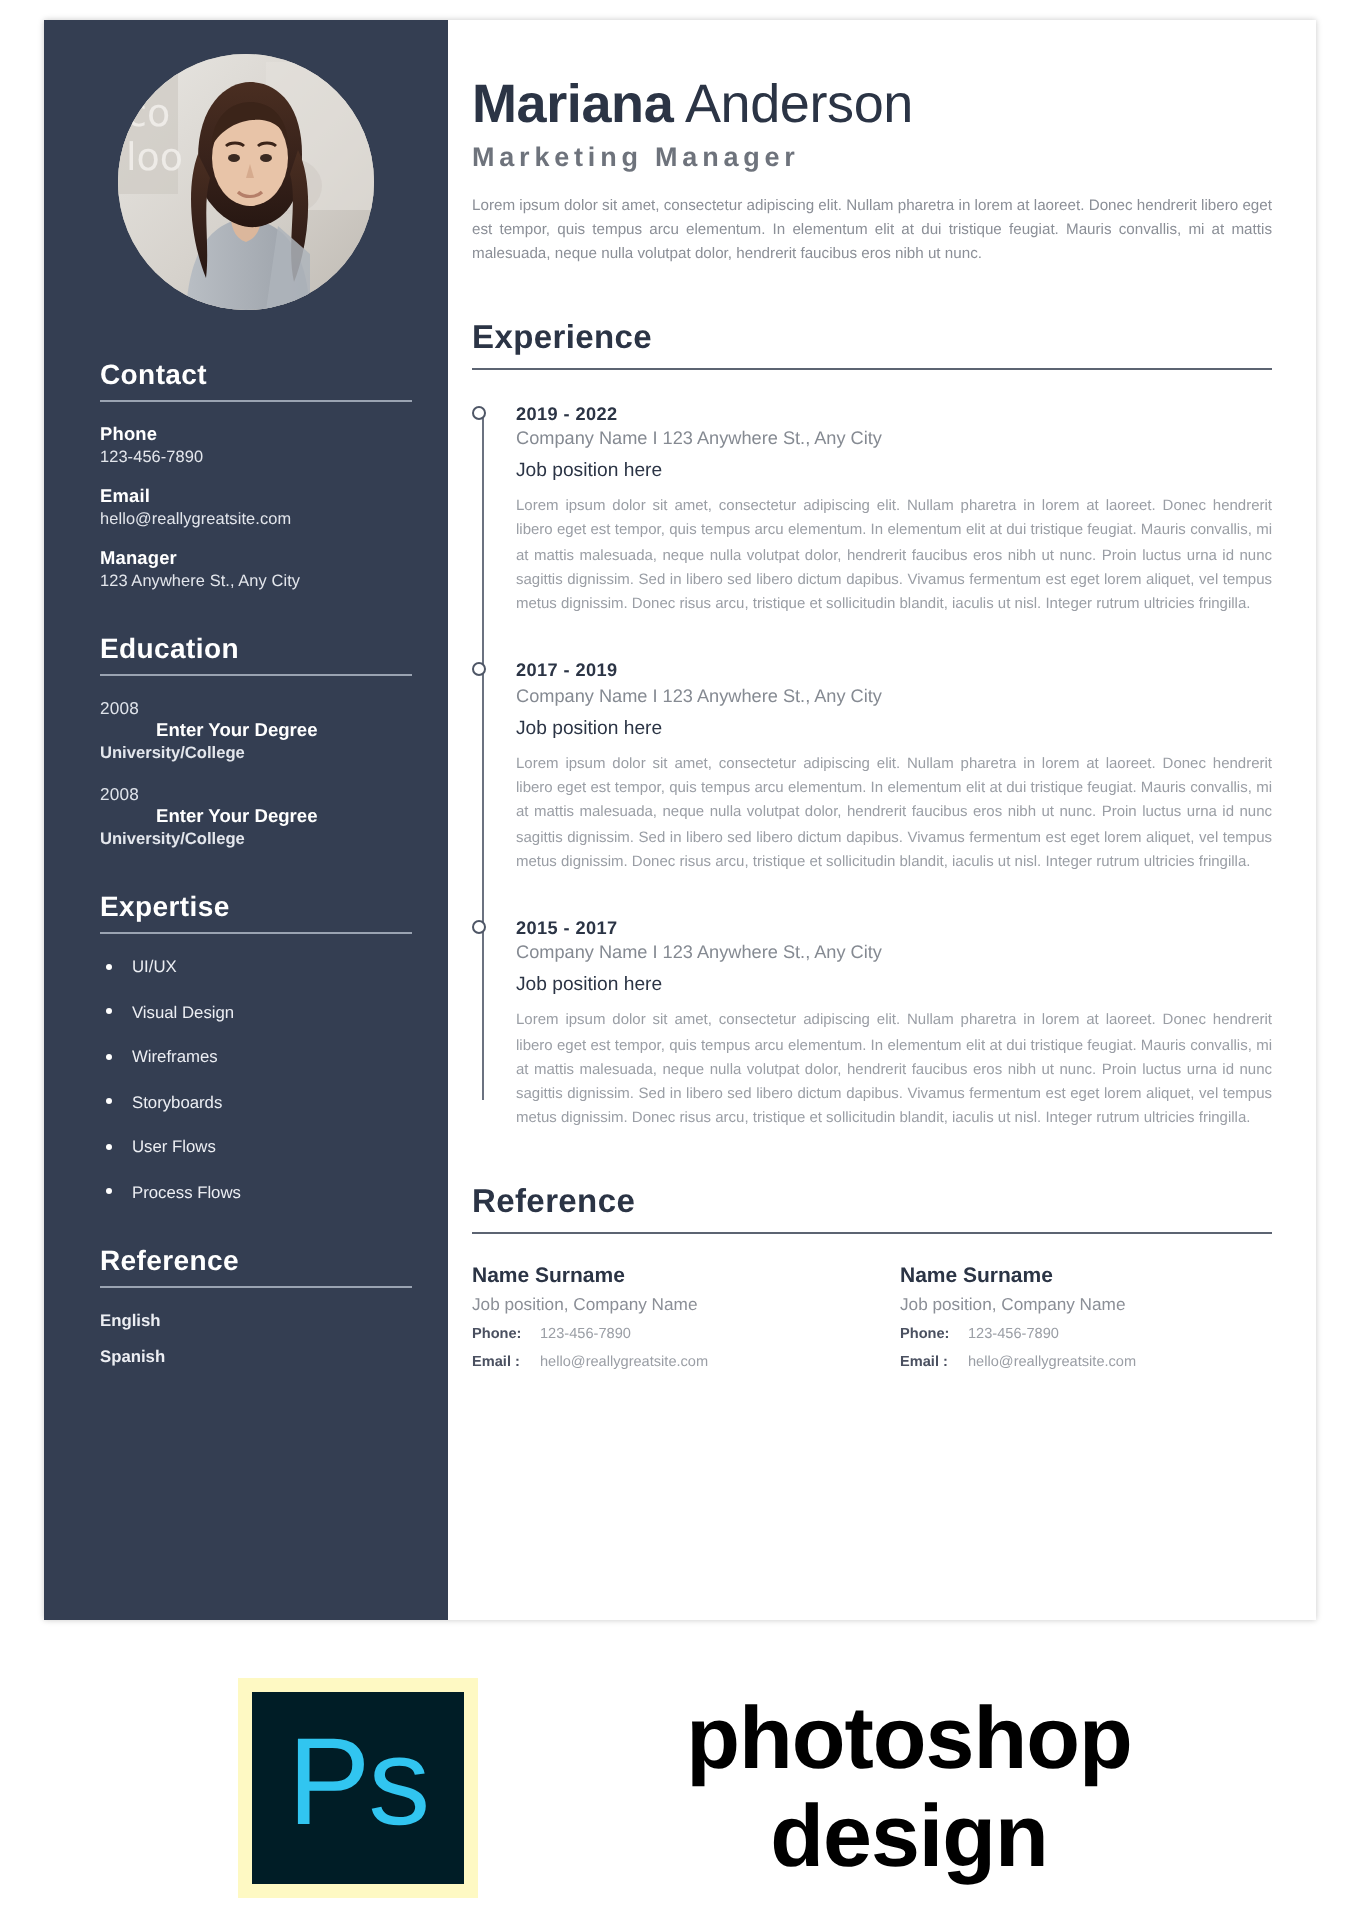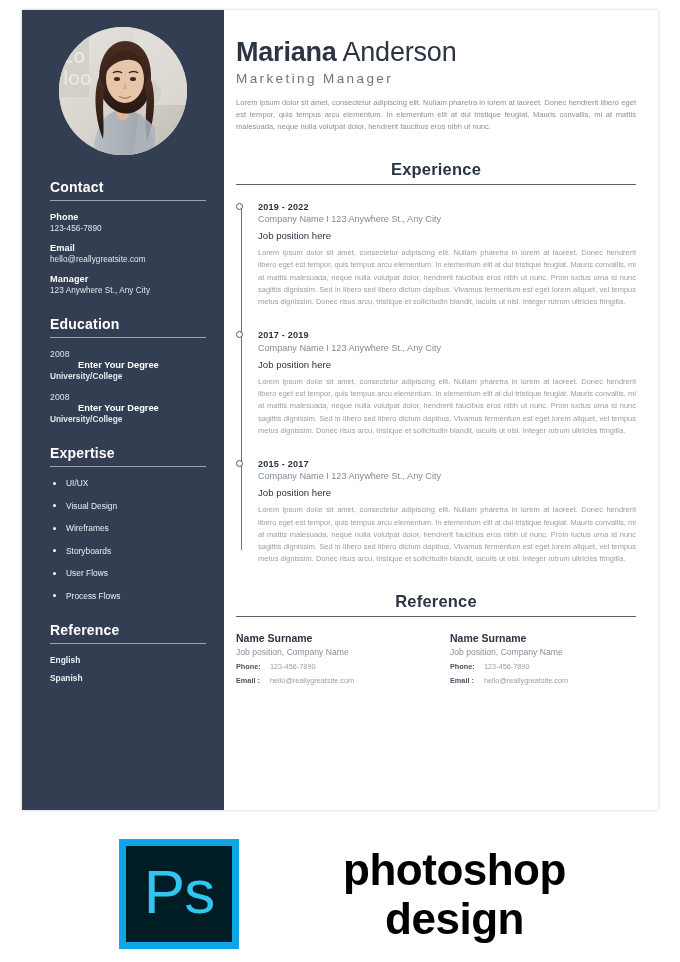--- a/index.html
+++ b/index.html
@@ -129,37 +129,36 @@
     line-height: 1.1;
     font-weight: normal;
     margin: 8px 0 0 0;
   }
   .name b { font-weight: bold; }
   .role {
     font-size: 13.5px;
     color: #6e737c;
     letter-spacing: 2.4px;
     margin-top: 3px;
-    font-weight: normal;
+    font-weight: bold;
   }
   .intro {
     font-size: 7.6px;
     line-height: 1.62;
     color: #8b8f97;
     margin-top: 11px;
     text-align: justify;
   }
 
   .main-h {
     font-size: 16.5px;
     font-weight: bold;
     color: #2b3445;
     letter-spacing: 0.2px;
     margin-top: 26px;
-    text-align: center;
   }
   .main-rule {
     height: 1.2px;
     background: #5c6472;
     margin-top: 5px;
   }
 
   
   .timeline {
     position: relative;
@@ -234,21 +233,21 @@
     width: 680px;
     height: 136px;
     display: flex;
     align-items: center;
     background: #ffffff;
   }
   .ps-logo {
     margin-left: 119px;
     width: 120px;
     height: 110px;
-    background: #0ea5e9;
+    background: #fef9c3;
     padding: 7px;
     box-sizing: border-box;
   }
   .ps-inner {
     width: 100%;
     height: 100%;
     background: #001d26;
     display: flex;
     align-items: center;
     justify-content: center;

